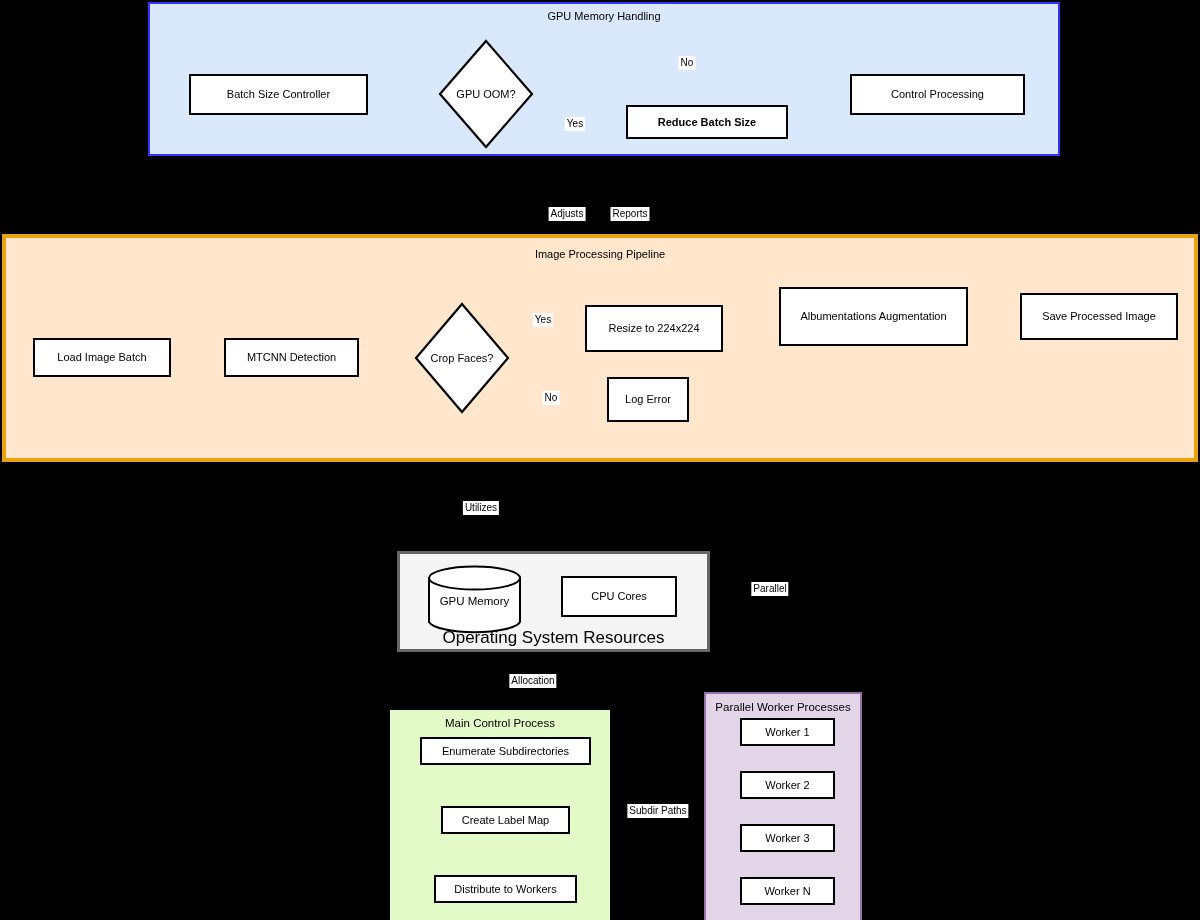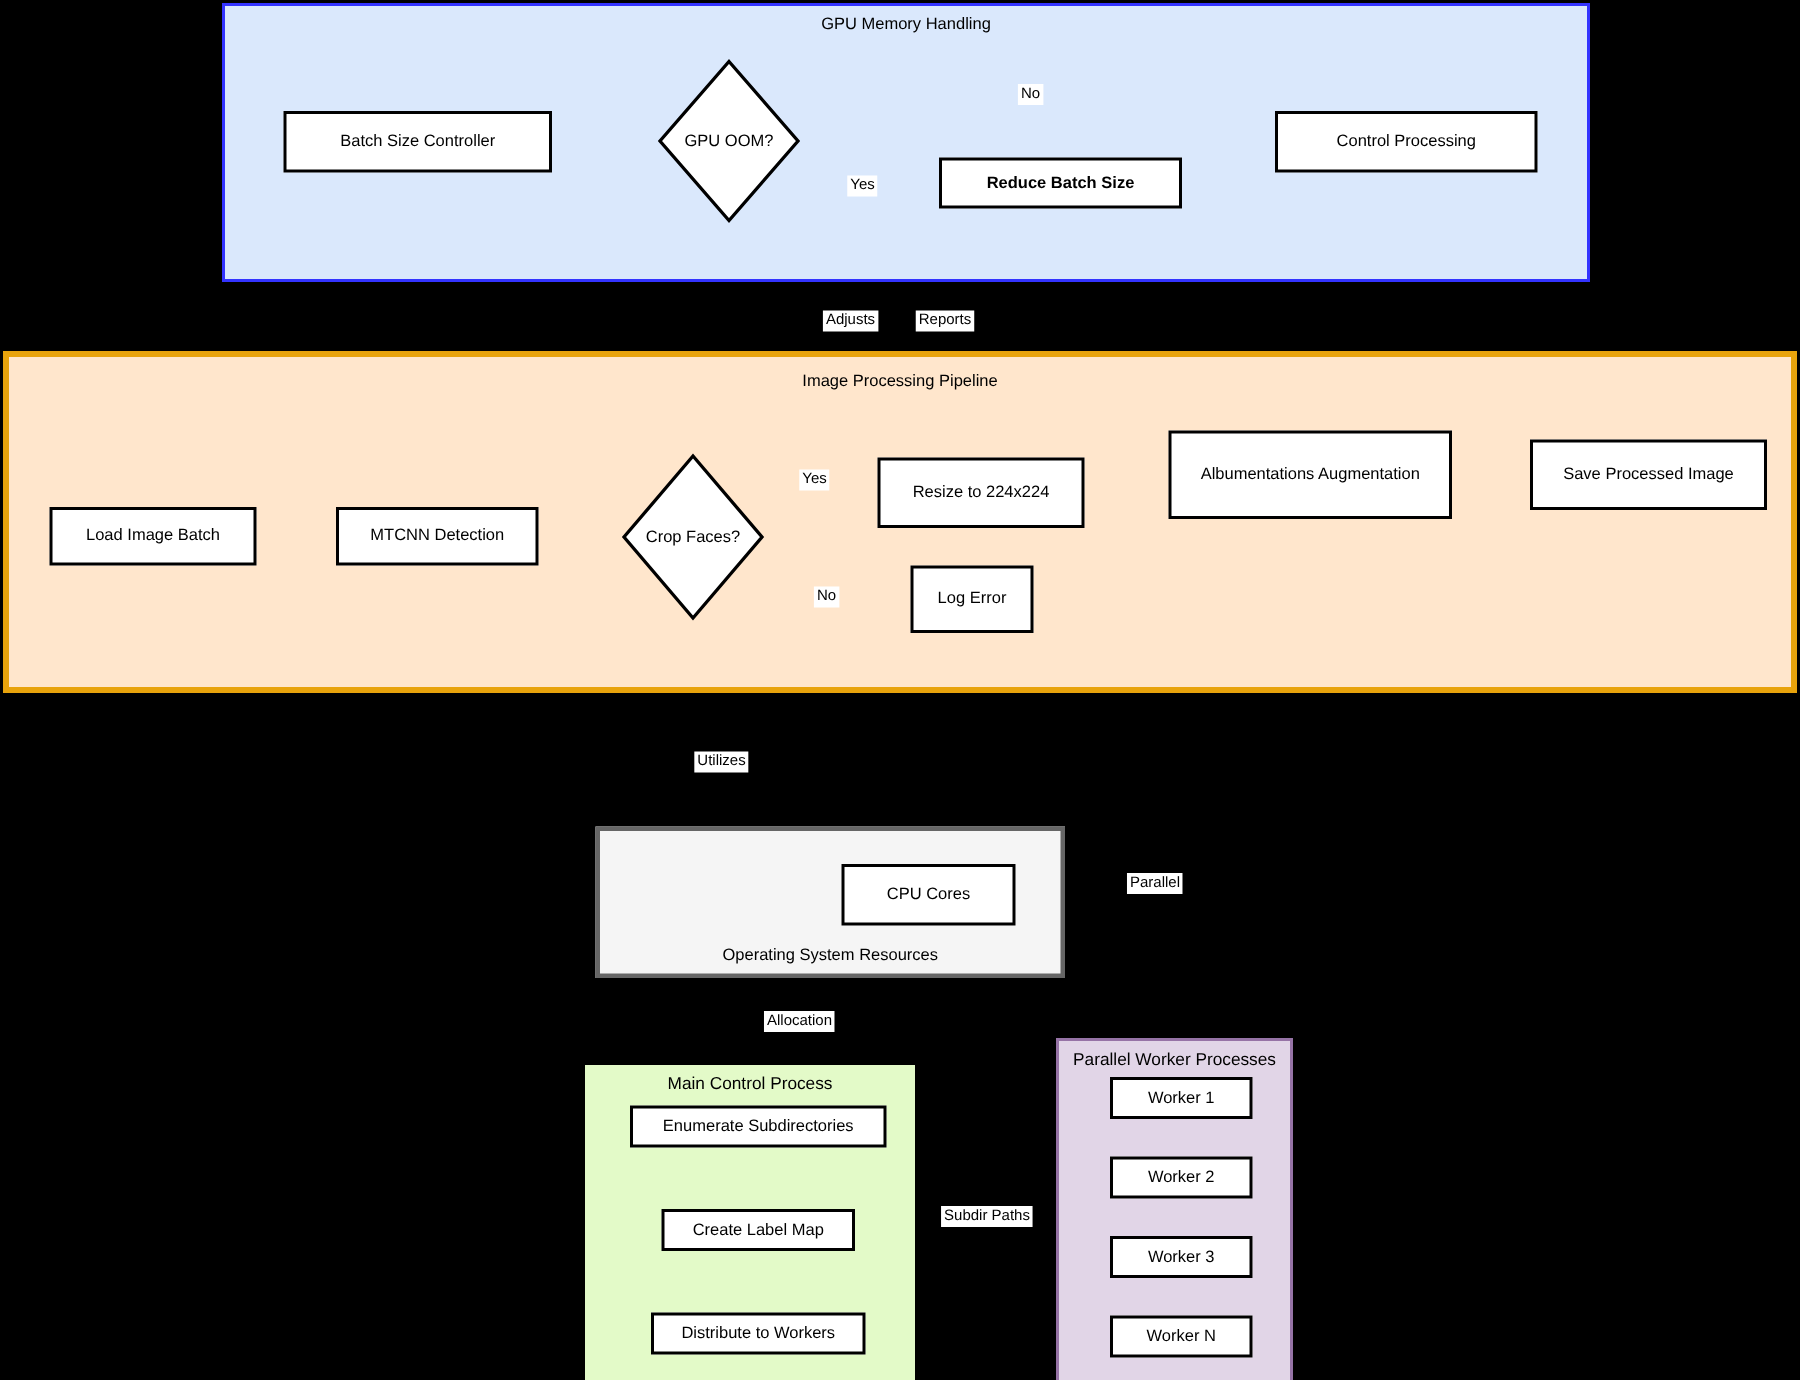--- a/index.html
+++ b/index.html
@@ -38,39 +38,39 @@
   .container > .ctitle {
     position: absolute;
     left: 0;
     width: 100%;
     text-align: center;
     font-size: 11px;
     line-height: 13px;
   }
 
   #gpu-container {
-    left: 148px; top: 2px; width: 912px; height: 186px;
+    left: 148px; top: 2px; width: 912px; height: 154px;
     background: #dae8fc;
     border: 2px solid #3333ff;
   }
   #gpu-container > .ctitle { top: 6px; }
 
   #pipeline-container {
     left: 2px; top: 234px; width: 1196px; height: 228px;
     background: #ffe6cc;
     border: 4px solid #e8a30c;
   }
   #pipeline-container > .ctitle { top: 10px; }
 
   #os-container {
     left: 397px; top: 551px; width: 313px; height: 101px;
     background: #f5f5f5;
     border: 3px solid #666666;
   }
-  #os-container > .ctitle { bottom: 5px; font-size: 11px; }
+  #os-container > .ctitle { bottom: 5px; font-size: 17px; }
 
   #main-container {
     left: 390px; top: 710px; width: 220px; height: 212px;
     background: #e3fac8;
     border: 1px solid #e3fac8;
   }
   #main-container > .ctitle { top: 6px; font-size: 11.5px; }
 
   #workers-container {
     left: 704px; top: 692px; width: 158px; height: 230px;
@@ -251,20 +251,27 @@
 
   <div class="edge-label" style="left:481px; top:508px;">Utilizes</div>
   <div class="edge-label" style="left:770px; top:589px;">Parallel</div>
   <div class="edge-label" style="left:533px; top:681px;">Allocation</div>
   <div class="edge-label" style="left:658px; top:811px;">Subdir Paths</div>
 
   <div class="container" id="os-container">
     <div class="ctitle">Operating System Resources</div>
   </div>
 
+  <div class="cylinder" style="left:427px; top:565px; width:95px; height:70px;">
+    <svg width="95" height="70" viewBox="0 0 95 70">
+      <path d="M2,13 L2,57 A46,12 0 0 0 93,57 L93,13 Z" fill="#ffffff" stroke="#000000" stroke-width="2"></path>
+      <ellipse cx="47.5" cy="13" rx="45.5" ry="11.5" fill="#ffffff" stroke="#000000" stroke-width="2"></ellipse>
+    </svg>
+    <div class="cyl-label">GPU Memory</div>
+  </div>
 
   <div class="node" style="left:561px; top:576px; width:116px; height:41px;">
     <span>CPU Cores</span>
   </div>
 
   <div class="container" id="main-container">
     <div class="ctitle">Main Control Process</div>
   </div>
 
   <div class="node" style="left:420px; top:737px; width:171px; height:28px;">

